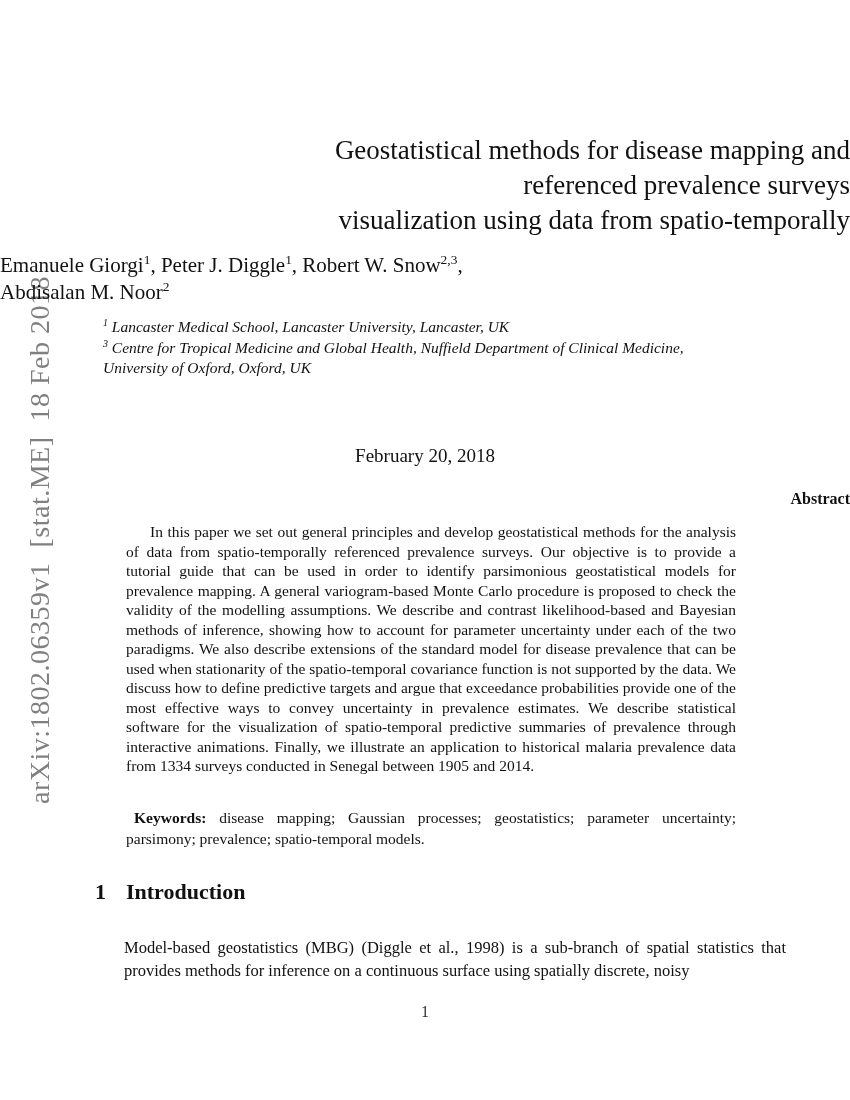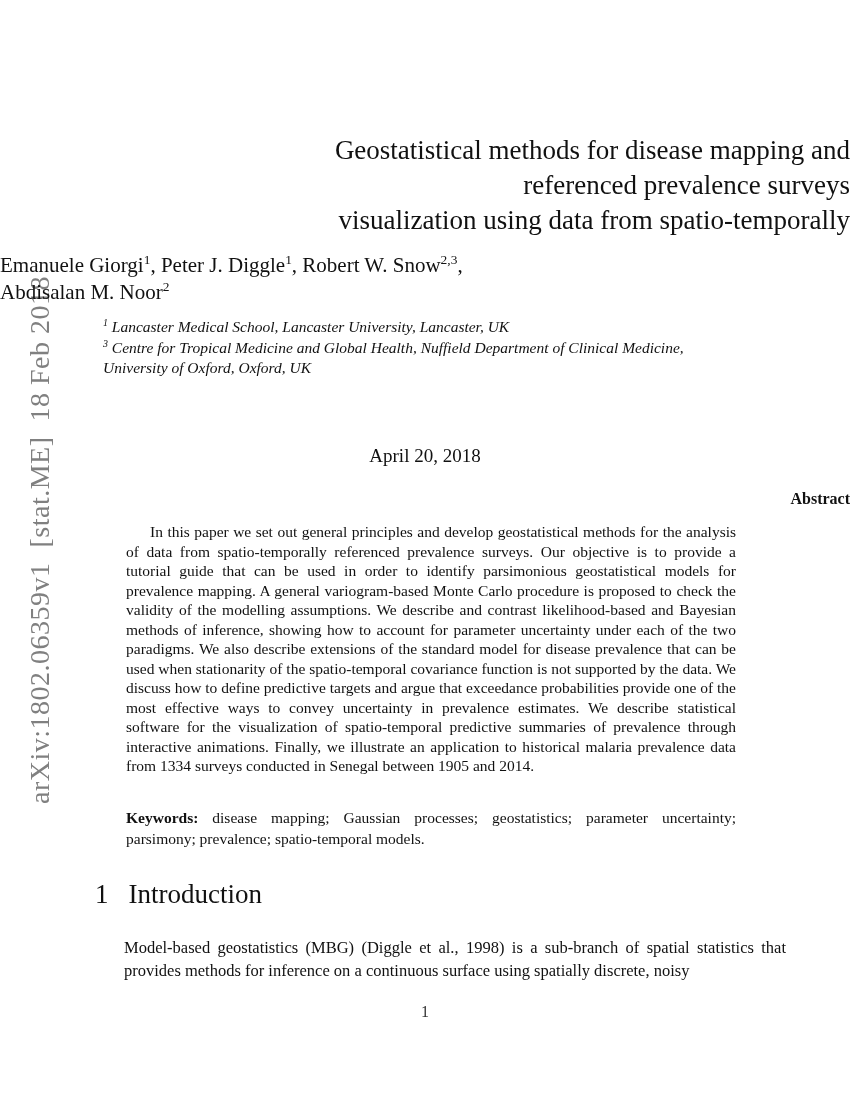--- a/index.html
+++ b/index.html
@@ -88,28 +88,28 @@
 
   .keywords {
     position: absolute;
     top: 807px;
     left: 126px;
     width: 610px;
     font-size: 15.5px;
     line-height: 21px;
     text-align: justify;
   }
-  .keywords .kw-label { font-weight: bold; }
+  .keywords .kw-label { font-weight: bold; margin-left: 8px; }
 
   .section-heading {
     position: absolute;
     top: 879px;
     left: 95px;
-    font-size: 27px;
-    font-weight: normal;
+    font-size: 22px;
+    font-weight: bold;
   }
   .section-heading .sec-num { display: inline-block; margin-right: 20px; }
 
   .intro-paragraph {
     position: absolute;
     top: 936px;
     left: 87px;
     width: 662px;
     font-size: 16.5px;
     line-height: 23px;
@@ -143,21 +143,21 @@
   <div class="authors">
     <div><span>Emanuele Giorgi</span><sup>1</sup><span>, Peter J. Diggle</span><sup>1</sup><span>, Robert W. Snow</span><sup>2,3</sup><span>,</span></div>
     <div><span>Abdisalan M. Noor</span><sup>2</sup></div>
   </div>
 
   <div class="affiliations">
     <div><sup>1</sup> <span>Lancaster Medical School, Lancaster University, Lancaster, UK</span></div>
     <div><sup>3</sup> <span>Centre for Tropical Medicine and Global Health, Nuffield Department of Clinical Medicine, University of Oxford, Oxford, UK</span></div>
   </div>
 
-  <div class="date">April 20, 2018</div>
+  <div class="date">February 20, 2018</div>
 
   <div class="abstract-heading">Abstract</div>
 
   <div class="abstract-body">
     <p>In this paper we set out general principles and develop geostatistical methods for the analysis of data from spatio-temporally referenced prevalence surveys. Our objective is to provide a tutorial guide that can be used in order to identify parsimonious geostatistical models for prevalence mapping. A general variogram-based Monte Carlo procedure is proposed to check the validity of the modelling assumptions. We describe and contrast likelihood-based and Bayesian methods of inference, showing how to account for parameter uncertainty under each of the two paradigms. We also describe extensions of the standard model for disease prevalence that can be used when stationarity of the spatio-temporal covariance function is not supported by the data. We discuss how to define predictive targets and argue that exceedance probabilities provide one of the most effective ways to convey uncertainty in prevalence estimates. We describe statistical software for the visualization of spatio-temporal predictive summaries of prevalence through interactive animations. Finally, we illustrate an application to historical malaria prevalence data from 1334 surveys conducted in Senegal between 1905 and 2014.</p>
   </div>
 
   <div class="keywords"><span class="kw-label">Keywords:</span><span> disease mapping; Gaussian processes; geostatistics; parameter uncertainty; parsimony; prevalence; spatio-temporal models.</span></div>
 
   <div class="section-heading"><span class="sec-num">1</span><span>Introduction</span></div>

